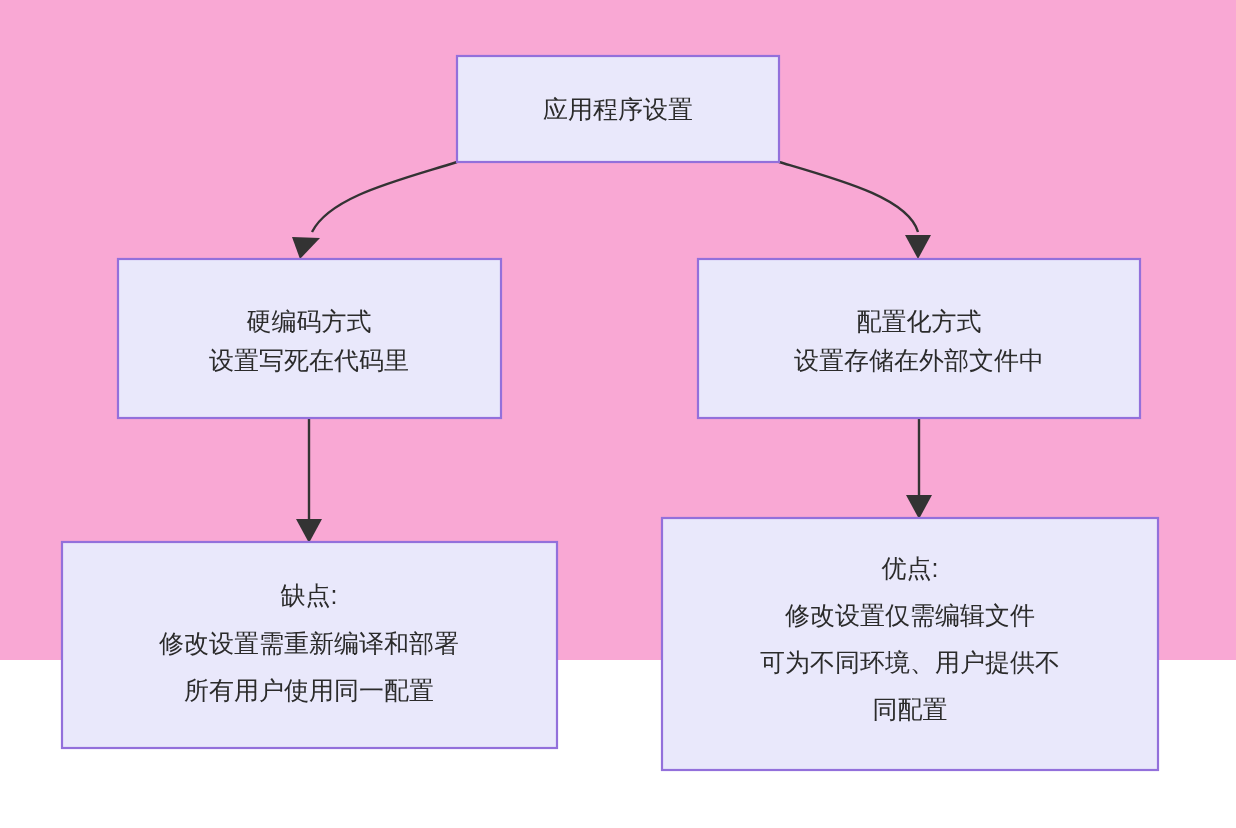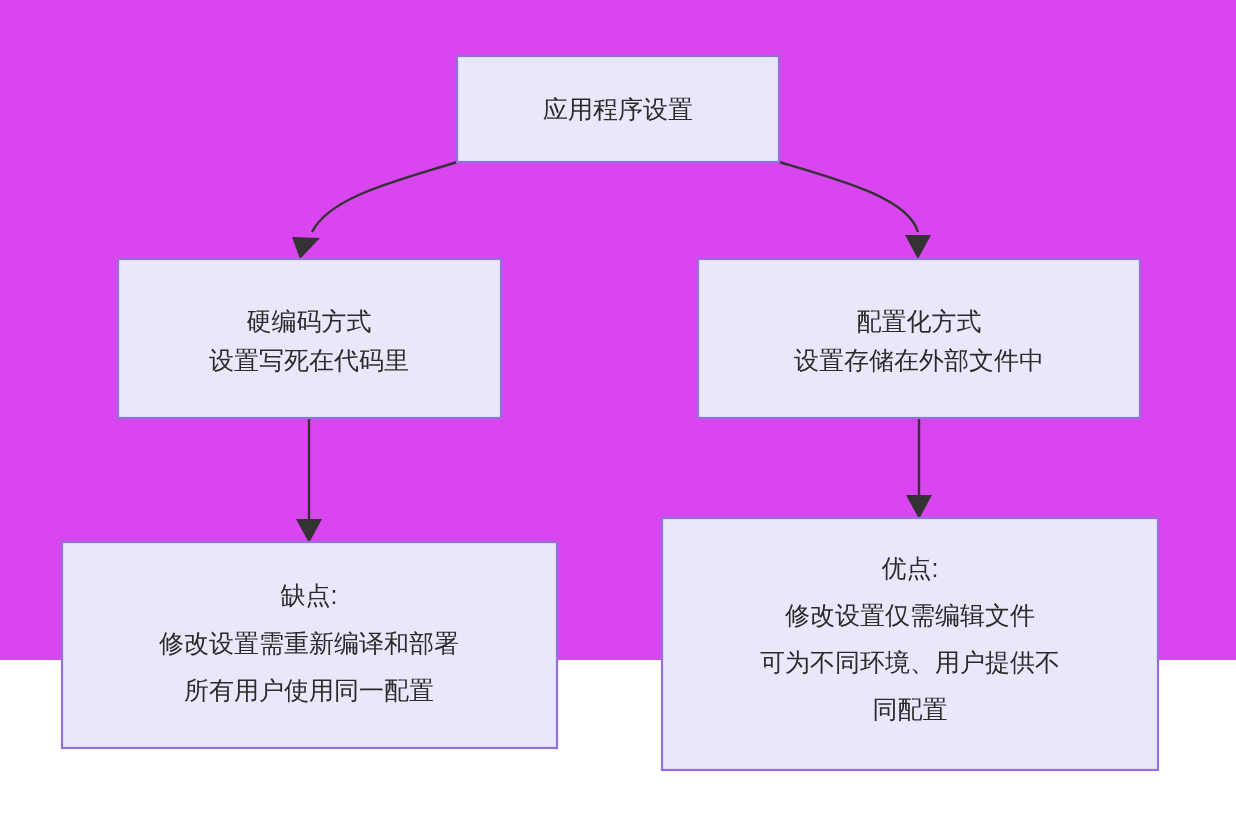--- a/index.html
+++ b/index.html
@@ -10,21 +10,21 @@
   body {
     width: 1236px;
     height: 828px;
     font-family: "Liberation Sans", sans-serif;
     overflow: hidden;
   }
   #flowchart-root {
     position: relative;
     width: 1236px;
     height: 660px;
-    background: #d946ef;
+    background: #f9a8d4;
   }
   svg.chart-svg {
     position: absolute;
     top: 0;
     left: 0;
     width: 1236px;
     height: 828px;
   }
   .node-rect {
     fill: #e9e8fb;

